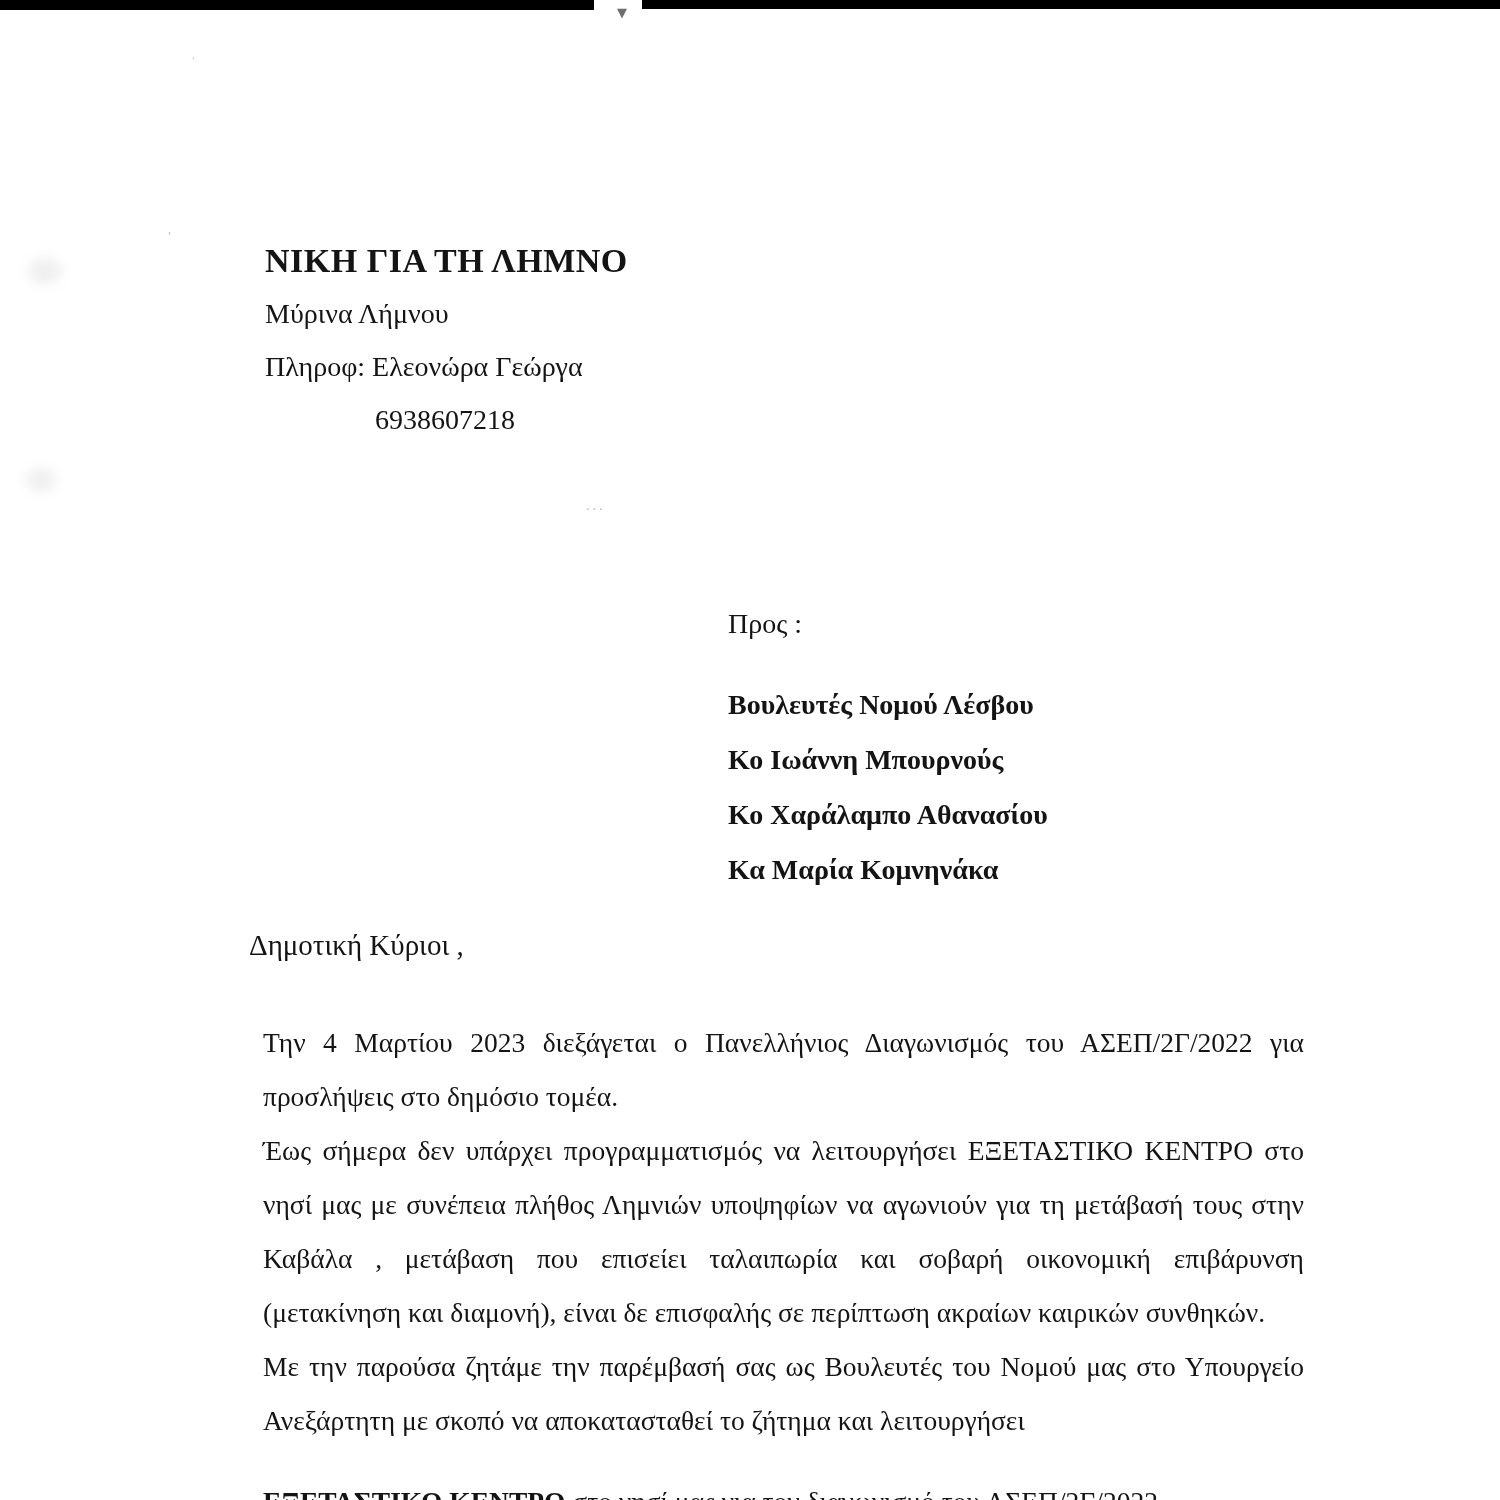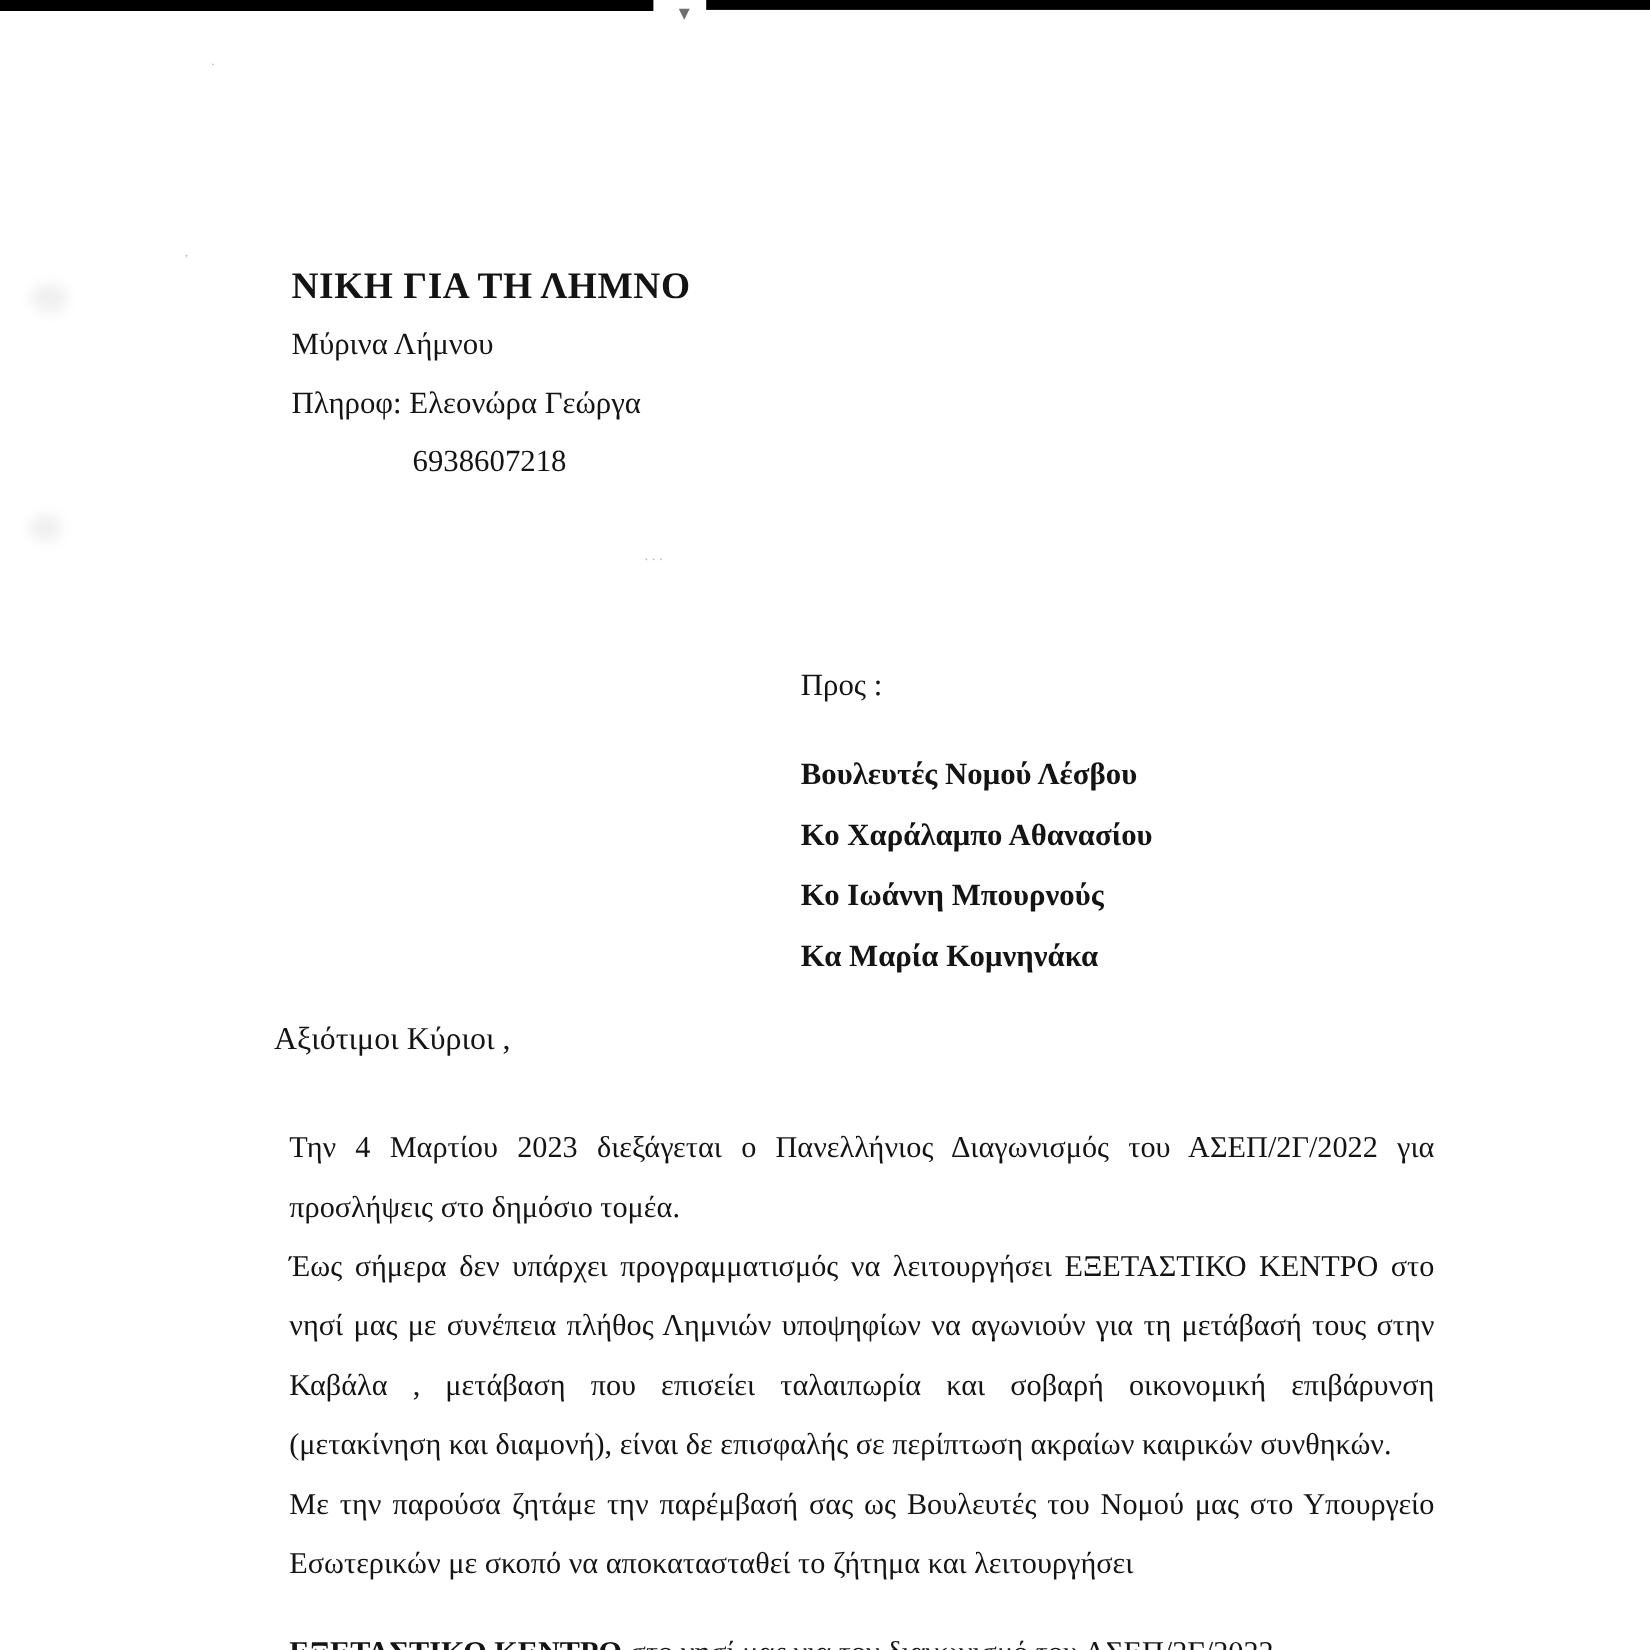--- a/index.html
+++ b/index.html
@@ -134,31 +134,31 @@
     <div class="org">ΝΙΚΗ ΓΙΑ ΤΗ ΛΗΜΝΟ</div>
     <div class="location">Μύρινα Λήμνου</div>
     <div class="contact">Πληροφ: Ελεονώρα Γεώργα</div>
     <div class="phone">6938607218</div>
   </div>
 
   <div class="recipients">
     <div class="label">Προς :</div>
     <div class="names">
       <div>Βουλευτές Νομού Λέσβου</div>
+      <div>Κο Ιωάννη Μπουρνούς</div>
       <div>Κο Χαράλαμπο Αθανασίου</div>
-      <div>Κο Ιωάννη Μπουρνούς</div>
       <div>Κα Μαρία Κομνηνάκα</div>
     </div>
   </div>
 
-  <div class="salutation">Αξιότιμοι Κύριοι ,</div>
+  <div class="salutation">Δημοτική Κύριοι ,</div>
 
   <div class="letter-body">
     <p>Την 4 Μαρτίου 2023 διεξάγεται ο Πανελλήνιος Διαγωνισμός του ΑΣΕΠ/2Γ/2022 για προσλήψεις στο δημόσιο τομέα.</p>
     <p>Έως σήμερα δεν υπάρχει προγραμματισμός να λειτουργήσει ΕΞΕΤΑΣΤΙΚΟ ΚΕΝΤΡΟ στο νησί μας με συνέπεια πλήθος Λημνιών υποψηφίων να αγωνιούν για τη μετάβασή τους στην Καβάλα , μετάβαση που επισείει ταλαιπωρία και σοβαρή οικονομική επιβάρυνση (μετακίνηση και διαμονή), είναι δε επισφαλής σε περίπτωση ακραίων καιρικών συνθηκών.</p>
-    <p>Με την παρούσα ζητάμε την παρέμβασή σας ως Βουλευτές του Νομού μας στο Υπουργείο Εσωτερικών με σκοπό να αποκατασταθεί το ζήτημα και λειτουργήσει</p>
+    <p>Με την παρούσα ζητάμε την παρέμβασή σας ως Βουλευτές του Νομού μας στο Υπουργείο Ανεξάρτητη με σκοπό να αποκατασταθεί το ζήτημα και λειτουργήσει</p>
   </div>
 
   <div class="clipped-line">
     <span class="strong">ΕΞΕΤΑΣΤΙΚΟ ΚΕΝΤΡΟ</span><span> στο νησί μας για τον διαγωνισμό του ΑΣΕΠ/2Γ/2022</span>
   </div>
 
 </div>
 
 </body></html>

